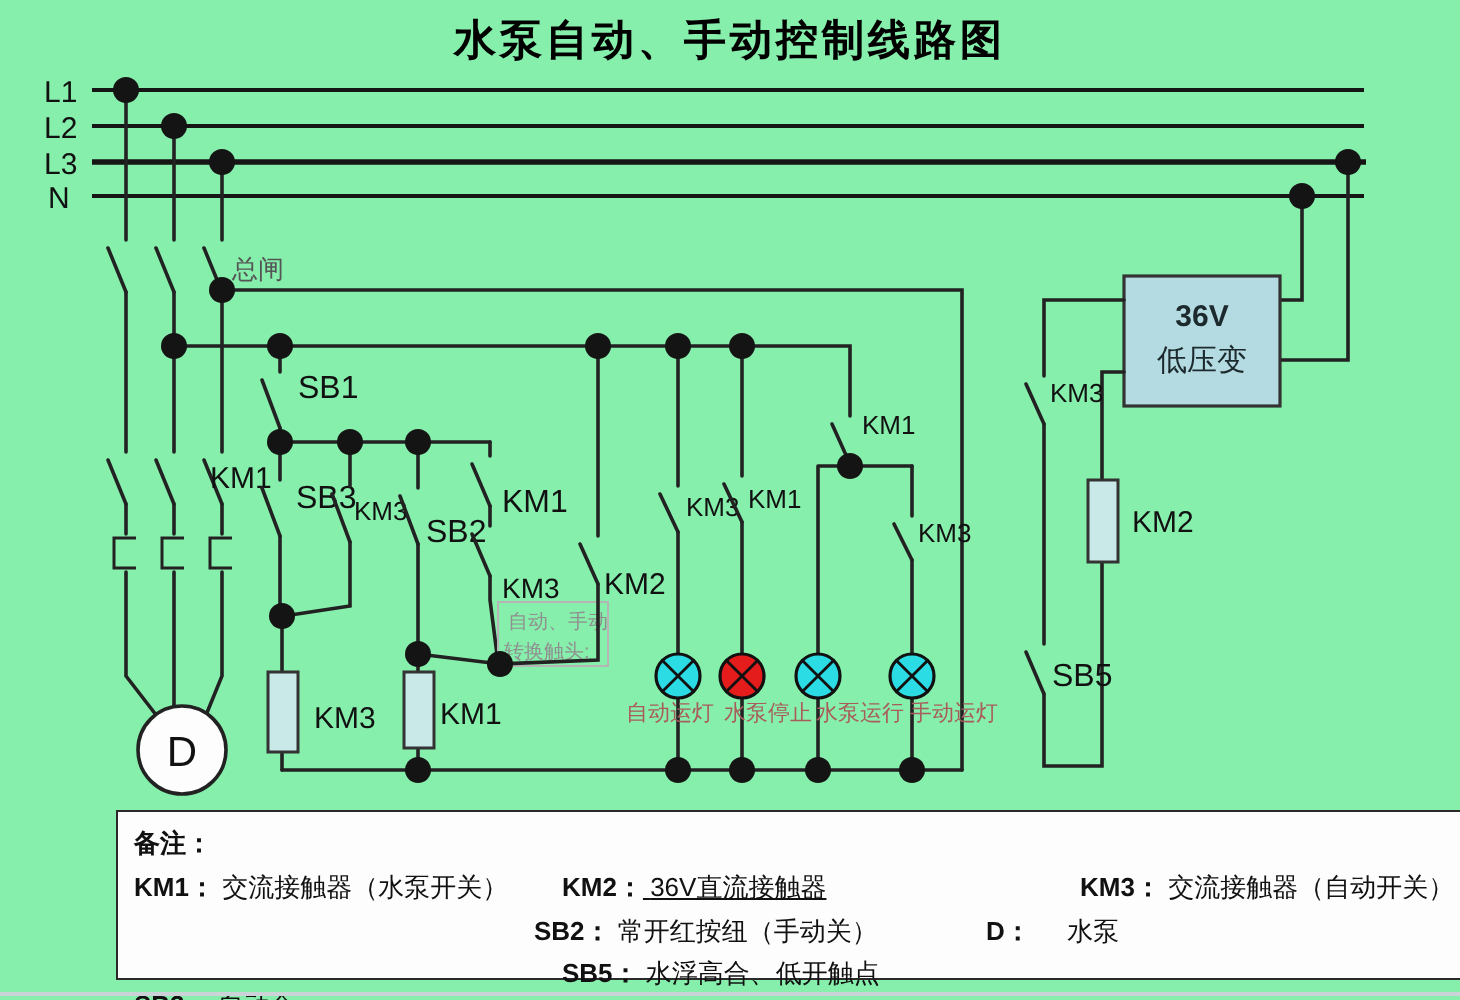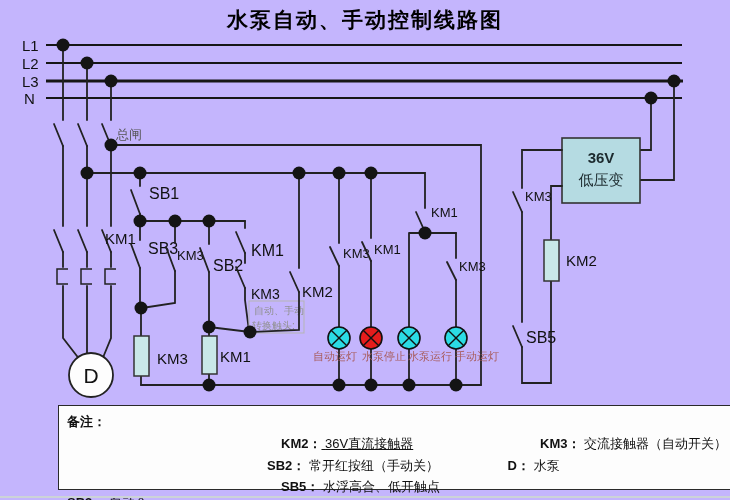--- a/index.html
+++ b/index.html
@@ -1,17 +1,17 @@
 <!DOCTYPE html>
 <html><head>
 <meta charset="utf-8">
 <style>
   html,body{margin:0;padding:0;background:#ffffff;}
   .stage{
-    position:relative;width:730px;height:500px;background:#c4b5fd;overflow:hidden;
+    position:relative;width:730px;height:500px;background:#86efac;overflow:hidden;
     font-family:"Liberation Sans","DejaVu Sans",sans-serif;color:#111;
   }
   .title{
     position:absolute;left:0;top:6px;width:100%;text-align:center;
     font-size:21px;font-weight:700;letter-spacing:2px;color:#000;
   }
   svg{position:absolute;left:0;top:0;}
   .wire{stroke:#222;stroke-width:1.8;fill:none;stroke-linecap:round;}
   .pline{stroke:#161616;stroke-width:2;fill:none;}
   .pline3{stroke:#161616;stroke-width:2.8;fill:none;}
@@ -217,33 +217,37 @@
       <circle class="dot" cx="456" cy="385" r="6.5"></circle>
       <circle class="dot" cx="651" cy="98" r="6.5"></circle>
       <circle class="dot" cx="674" cy="81" r="6.5"></circle>
     </g>
   </svg>
 
   <div class="notes-box">
     <div class="note-item" style="left:8px;top:7px;">
       <span class="note-key">备注：</span>
     </div>
+    <div class="note-item" style="left:8px;top:29px;">
+      <span class="note-key">KM1：</span>
+      <span class="note-val">交流接触器（水泵开关）</span>
+    </div>
     <div class="note-item" style="left:222px;top:29px;text-decoration:underline;">
       <span class="note-key">KM2：</span>
       <span class="note-val">36V直流接触器</span>
     </div>
     <div class="note-item" style="left:438px;top:29px;margin-left:43px;">
       <span class="note-key">KM3：</span>
       <span class="note-val">交流接触器（自动开关）</span>
     </div>
     <div class="note-item" style="left:208px;top:51px;">
       <span class="note-key">SB2：</span>
       <span class="note-val">常开红按纽（手动关）</span>
     </div>
-    <div class="note-item" style="left:434px;top:51px;text-align:right;">
+    <div class="note-item" style="left:434px;top:51px;">
       <span class="note-key">D：</span>
       <span class="note-val">水泵</span>
     </div>
     <div class="note-item" style="left:8px;top:72px;margin-top:16px;">
       <span class="note-key">SB3：</span>
       <span class="note-val">自动合</span>
     </div>
     <div class="note-item" style="left:222px;top:72px;">
       <span class="note-key">SB5：</span>
       <span class="note-val">水浮高合、低开触点</span>

